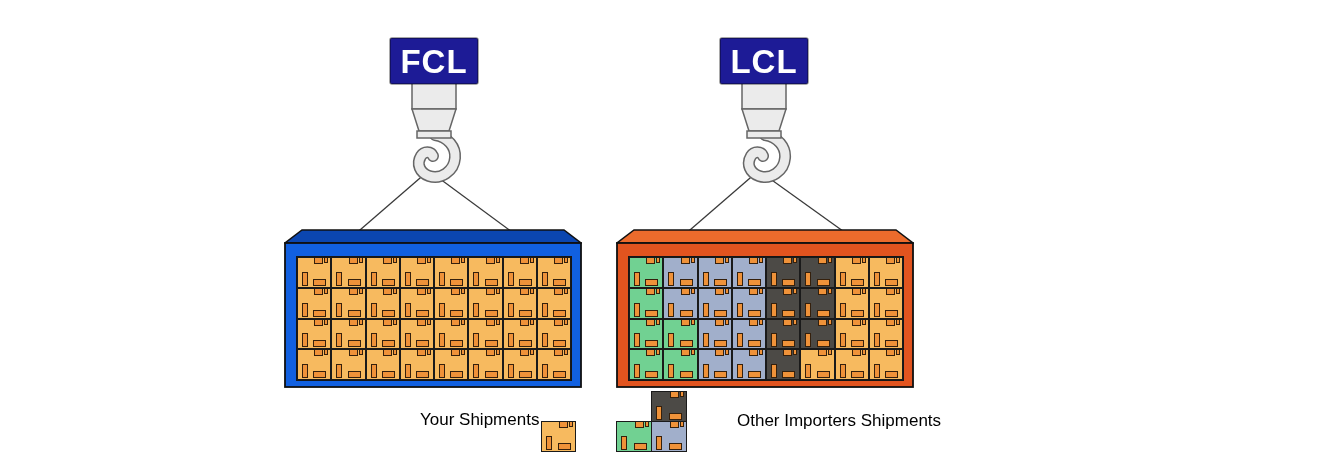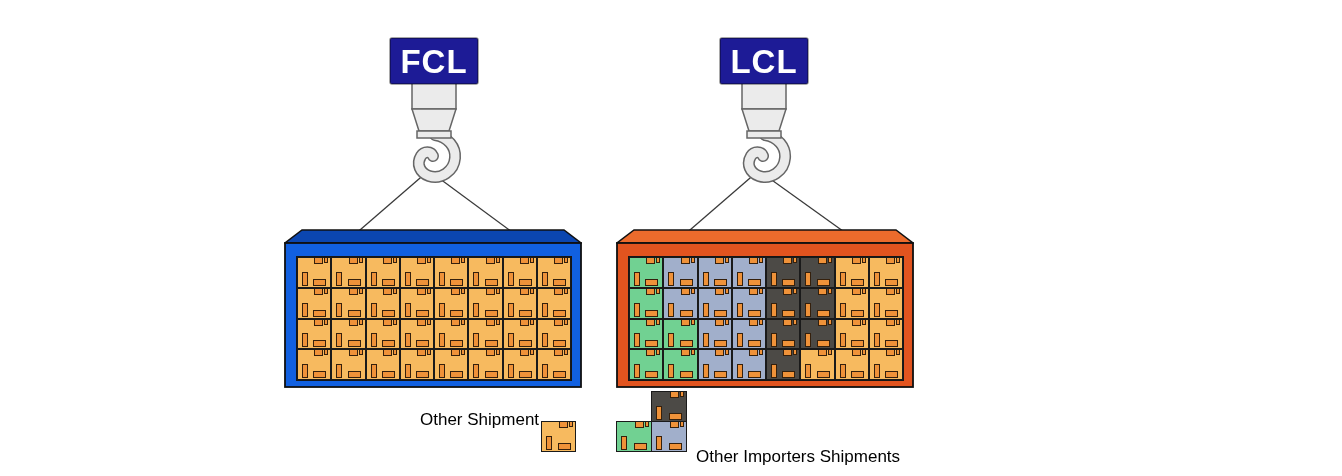--- a/index.html
+++ b/index.html
@@ -39,21 +39,21 @@
   .box--slate{background:var(--box-slate);}
   .box--dark{background:var(--box-dark);}
   .acc{position:absolute;background:var(--box-accent);border:1px solid #35200c;box-sizing:border-box;}
   .acc.tab-wide{right:7px;top:-1px;width:9px;height:7px;}
   .acc.tab-narrow{right:2px;top:-1px;width:4px;height:6px;}
   .acc.vbar{left:4px;bottom:1px;width:6px;height:14px;}
   .acc.hbar{right:4px;bottom:1px;width:13px;height:7px;}
 
   .legend-text{position:absolute;font-size:17px;color:#000;white-space:nowrap;}
   #legend-your-text{left:420px;top:410px;}
-  #legend-others-text{left:696px;top:411px;margin-top:36px;}
+  #legend-others-text{left:737px;top:411px;}
   .legend-box{position:absolute;width:35px;height:31px;}
   #legend-your-box{left:541px;top:421px;}
   #legend-cluster{position:absolute;left:616px;top:391px;width:72px;height:62px;}
   #legend-cluster .pos-dark{left:35px;top:0;width:36px;height:31px;}
   #legend-cluster .pos-green{left:0;top:30px;width:36px;height:31px;}
   #legend-cluster .pos-slate{left:35px;top:30px;width:36px;height:31px;}
 </style>
 </head>
 <body>
 
@@ -484,21 +484,21 @@
       <div class="box box--orange">
         <span class="acc tab-wide"></span>
         <span class="acc tab-narrow"></span>
         <span class="acc vbar"></span>
         <span class="acc hbar"></span>
       </div>
     </div>
 </div>
 
 <div>
-  <span class="legend-text" id="legend-your-text">Other Shipment</span>
+  <span class="legend-text" id="legend-your-text">Your Shipments</span>
   <div class="legend-box" id="legend-your-box">
       <div class="box box--orange" style="width: 100%; height: 100%;">
         <span class="acc tab-wide"></span>
         <span class="acc tab-narrow"></span>
         <span class="acc vbar"></span>
         <span class="acc hbar"></span>
       </div>
     </div>
   <div id="legend-cluster">
       <div class="box box--dark pos-dark" style="position: absolute;">

